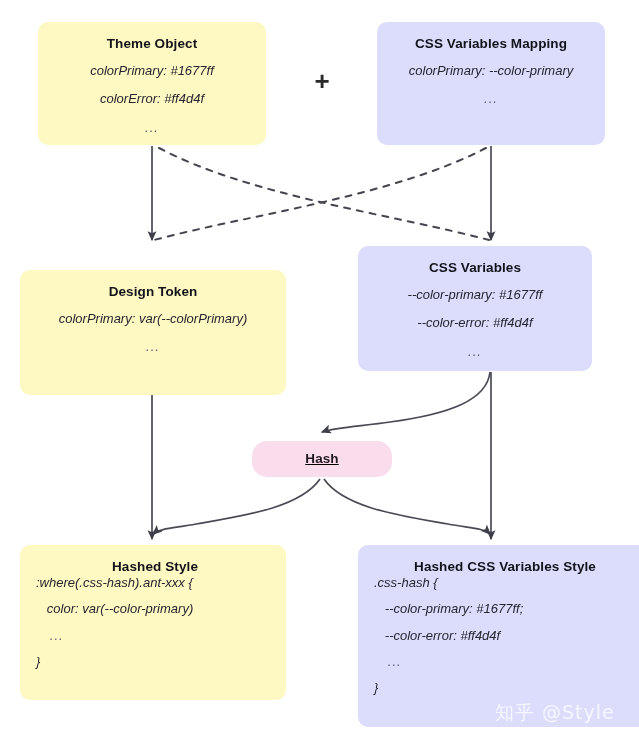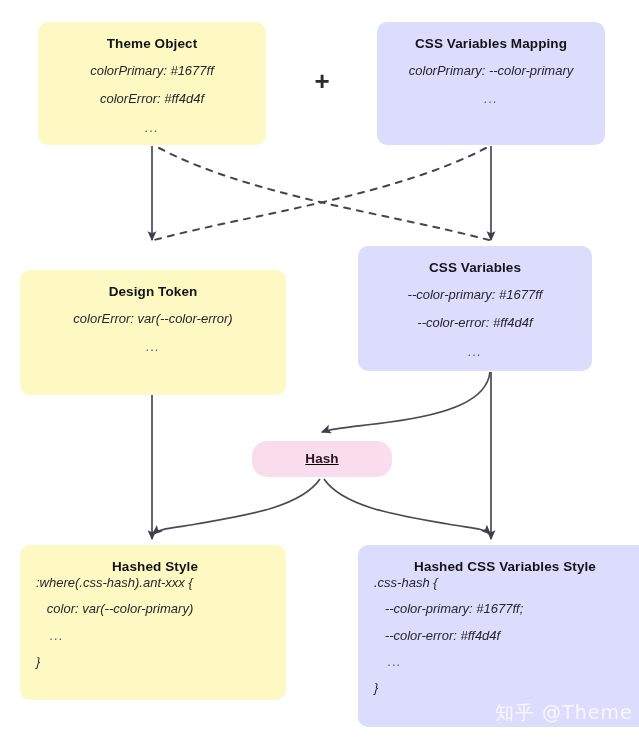--- a/index.html
+++ b/index.html
@@ -177,21 +177,21 @@
   <div id="plus-symbol">+</div>
 
   <div class="node purple" id="node-css-variables-mapping">
     <div class="node-title">CSS Variables Mapping</div>
     <div class="node-line">colorPrimary: --color-primary</div>
     <div class="node-line ellipsis">...</div>
   </div>
 
   <div class="node blue" id="node-design-token">
     <div class="node-title">Design Token</div>
-    <div class="node-line">colorError: var(--color-error)</div>
+    <div class="node-line">colorPrimary: var(--colorPrimary)</div>
     <div class="node-line ellipsis">...</div>
   </div>
 
   <div class="node purple" id="node-css-variables">
     <div class="node-title">CSS Variables</div>
     <div class="node-line">--color-primary: #1677ff</div>
     <div class="node-line">--color-error: #ff4d4f</div>
     <div class="node-line ellipsis">...</div>
   </div>
 
@@ -209,15 +209,15 @@
 
   <div class="node purple code" id="node-hashed-css-vars-style">
     <div class="node-title">Hashed CSS Variables Style</div>
     <div class="node-line">.css-hash {</div>
     <div class="node-line">   --color-primary: #1677ff;</div>
     <div class="node-line">   --color-error: #ff4d4f</div>
     <div class="node-line ellipsis">   ...</div>
     <div class="node-line">}</div>
   </div>
 
-  <div id="watermark">知乎 @Theme</div>
+  <div id="watermark">知乎 @Style</div>
 
 </div>
 
 </body></html>

